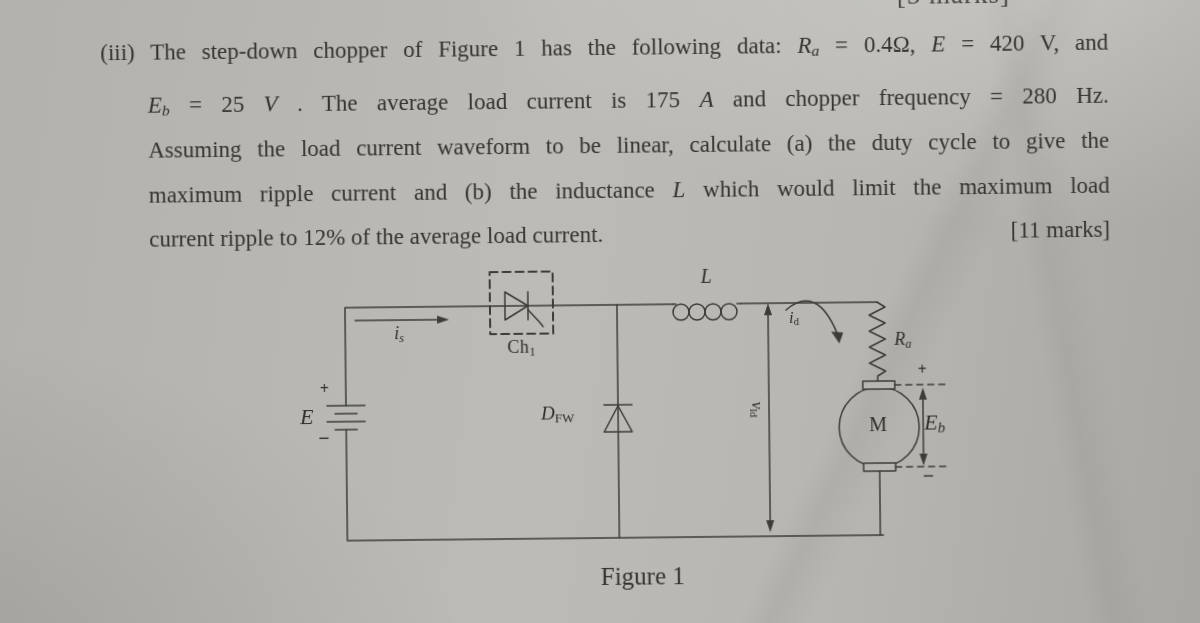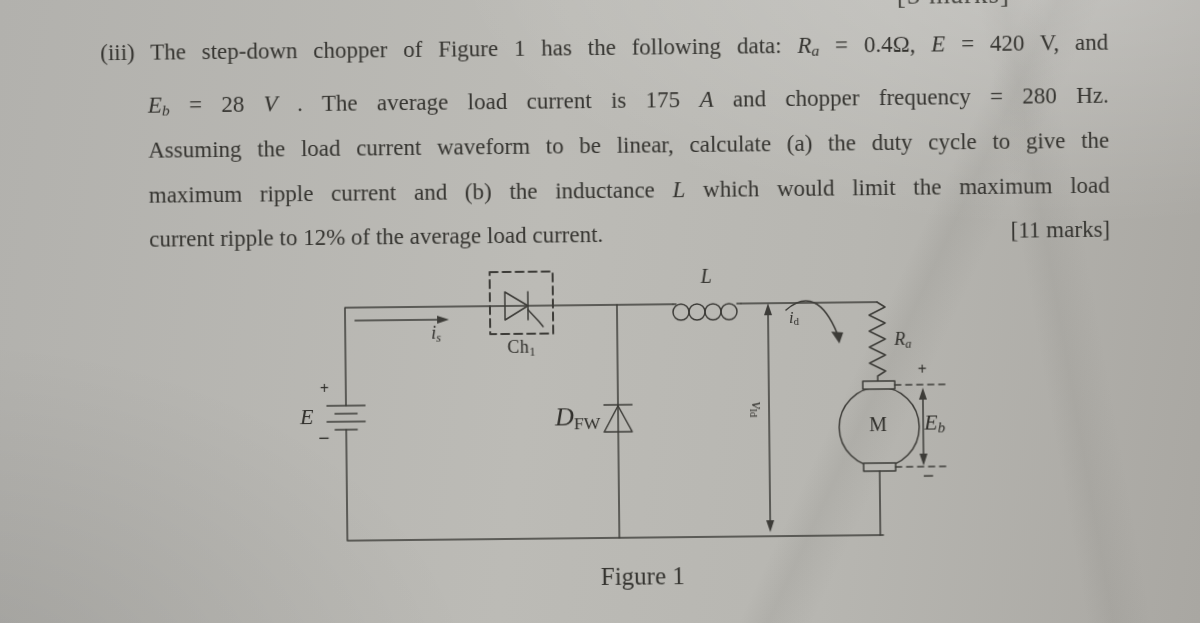--- a/index.html
+++ b/index.html
@@ -42,44 +42,44 @@
   .marks-top{
     position:absolute;left:900px;top:-17px;font-size:27px;letter-spacing:1px;color:#4a4944;
   }
   
   .circuit{position:absolute;left:300px;top:260px;width:700px;height:310px;}
   .circuit *{vector-effect:non-scaling-stroke;}
   .lbl{position:absolute;color:#2f2e2a;white-space:nowrap;}
   .lbl-E{left:299px;top:401px;font-size:22px;}
   .lbl-plus-src{left:319px;top:377px;font-size:16px;font-weight:bold;}
   .lbl-minus-src{left:317px;top:424px;font-size:20px;font-weight:bold;}
-  .lbl-is{left:394px;top:321px;font-size:18px;margin-left:37px;}
+  .lbl-is{left:394px;top:321px;font-size:18px;}
   .lbl-ch1{left:507px;top:336px;font-size:18px;letter-spacing:0.5px;}
-  .lbl-dfw{left:554px;top:402px;font-size:26px;}
+  .lbl-dfw{left:540px;top:402px;font-size:19px;}
   .lbl-L{left:701px;top:266px;font-size:20px;}
   .lbl-vld{left:748px;top:402px;font-size:16px;transform:rotate(90deg);}
   .lbl-id{left:789px;top:311px;font-size:16px;}
   .lbl-ra{left:894px;top:332px;font-size:18px;font-family:Liberation Serif, serif;}
   .lbl-M{left:868px;top:416px;font-size:20px;}
   .lbl-eb{left:923px;top:413px;font-size:22px;}
   .lbl-plus-mot{left:917px;top:364px;font-size:16px;font-weight:bold;}
   .lbl-minus-mot{left:921px;top:468px;font-size:20px;font-weight:bold;}
   .caption{position:absolute;left:560px;top:563px;width:160px;text-align:center;font-size:25px;}
 </style>
 </head>
 <body>
 
 <div class="photo">
   <div class="rot">
 
     <div class="marks-top">[5 marks]</div>
 
     <div class="q">
       <div class="ln l1"><span>(iii) The step-down chopper of Figure 1 has the following data: </span><span class="it">R</span><span class="it sub">a</span><span> = 0.4Ω, </span><span class="it">E</span><span> = 420 V, and</span></div>
-      <div class="ln l2"><span class="it">E</span><span class="it sub">b</span><span> = 28 </span><span class="it">V</span><span> . The average load current is 175 </span><span class="it">A</span><span> and chopper frequency = 280 Hz.</span></div>
+      <div class="ln l2"><span class="it">E</span><span class="it sub">b</span><span> = 25 </span><span class="it">V</span><span> . The average load current is 175 </span><span class="it">A</span><span> and chopper frequency = 280 Hz.</span></div>
       <div class="ln l3"><span>Assuming the load current waveform to be linear, calculate (a) the duty cycle to give the</span></div>
       <div class="ln l4"><span>maximum ripple current and (b) the inductance </span><span class="it">L</span><span> which would limit the maximum load</span></div>
       <div class="l5">
         <span><span>current ripple to 12% of the average load current.</span></span>
         <span>[11 marks]</span>
       </div>
     </div>
 
     <svg class="circuit" viewBox="0 0 700 310" fill="none" stroke="#3d3c38" stroke-width="1.5" stroke-linecap="round" stroke-linejoin="round">
 

